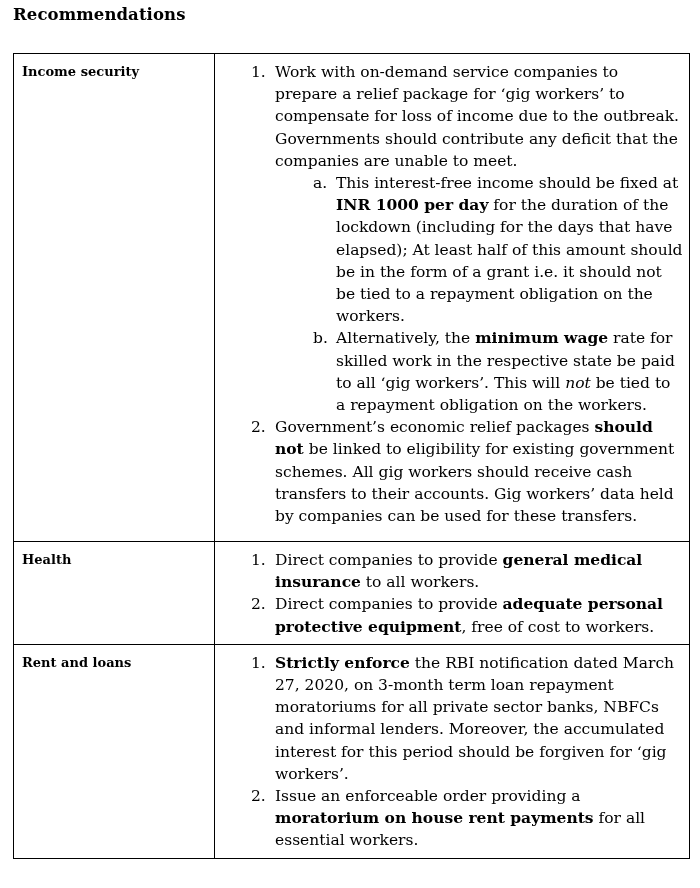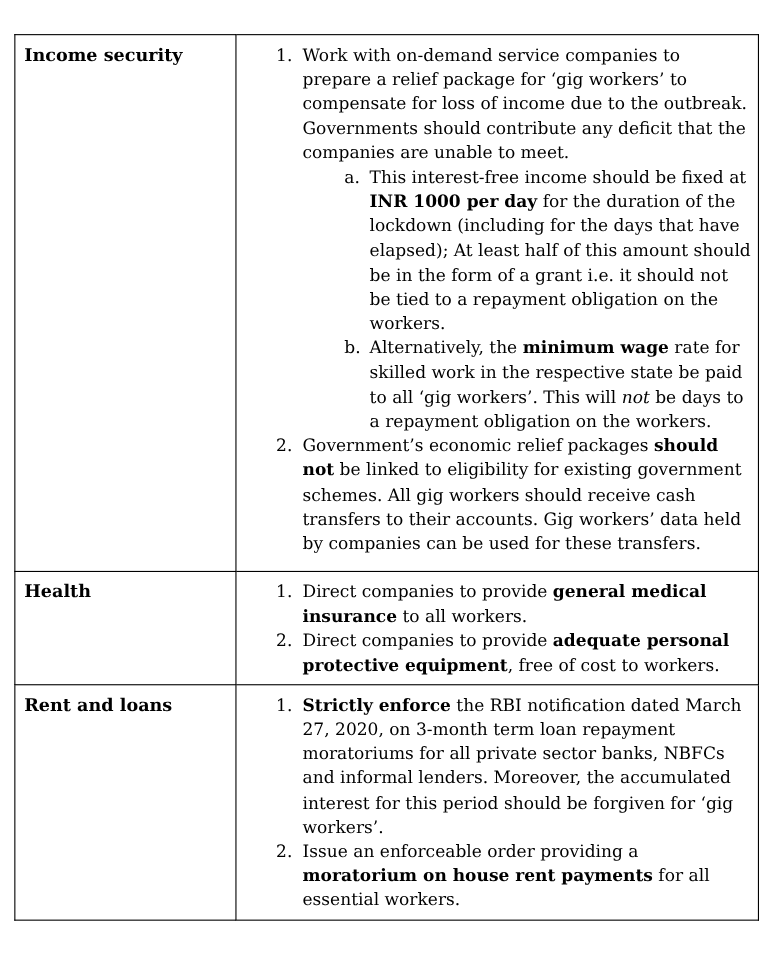--- a/index.html
+++ b/index.html
@@ -43,21 +43,21 @@
     vertical-align: top;
     box-sizing: border-box;
   }
   .rec-table tr:nth-child(1) { height: 488px; }
   .rec-table tr:nth-child(2) { height: 95px; }
   .rec-table tr:nth-child(3) { height: 192px; }
   td.label-cell {
     width: 201px;
     padding: 7px 6px 6px 8px;
     font-weight: bold;
-    font-size: 16px;
+    font-size: 13px;
     line-height: 22.2px;
   }
   td.content-cell {
     width: 475px;
     padding: 7px 6px 6px 6px;
     font-size: 15.5px;
     line-height: 22.2px;
   }
   .li {
     display: flex;
@@ -71,36 +71,37 @@
   .li.l2 { padding-left: 92px; }
   .li.l2 .marker { width: 23px; }
   .li .txt { flex: 1 1 auto; }
   .b { font-weight: bold; margin-top: 40px; }
   .i { font-style: italic; }
 </style>
 </head>
 <body>
 
 <div class="page">
+  <div class="doc-heading">Recommendations</div>
   <table class="rec-table">
     <tbody id="table-body">
         <tr>
           <td class="label-cell"><span>Income security</span></td>
           <td class="content-cell">
             <div class="li l1">
               <span class="marker">1.</span>
               <span class="txt"><span>Work with on-demand service companies to prepare a relief package for ‘gig workers’ to compensate for loss of income due to the outbreak. Governments should contribute any deficit that the companies are unable to meet.</span></span>
             </div>
             <div class="li l2">
               <span class="marker">a.</span>
               <span class="txt"><span>This interest-free income should be fixed at </span><span class="b">INR 1000 per day</span><span> for the duration of the lockdown (including for the days that have elapsed); At least half of this amount should be in the form of a grant i.e. it should not be tied to a repayment obligation on the workers.</span></span>
             </div>
             <div class="li l2">
               <span class="marker">b.</span>
-              <span class="txt"><span>Alternatively, the </span><span class="b">minimum wage</span><span> rate for skilled work in the respective state be paid to all ‘gig workers’. This will </span><span class="i">not</span><span> be days to a repayment obligation on the workers.</span></span>
+              <span class="txt"><span>Alternatively, the </span><span class="b">minimum wage</span><span> rate for skilled work in the respective state be paid to all ‘gig workers’. This will </span><span class="i">not</span><span> be tied to a repayment obligation on the workers.</span></span>
             </div>
             <div class="li l1">
               <span class="marker">2.</span>
               <span class="txt"><span>Government’s economic relief packages </span><span class="b">should not</span><span> be linked to eligibility for existing government schemes. All gig workers should receive cash transfers to their accounts. Gig workers’ data held by companies can be used for these transfers.</span></span>
             </div>
           </td>
         </tr>
         <tr>
           <td class="label-cell"><span>Health</span></td>
           <td class="content-cell">

